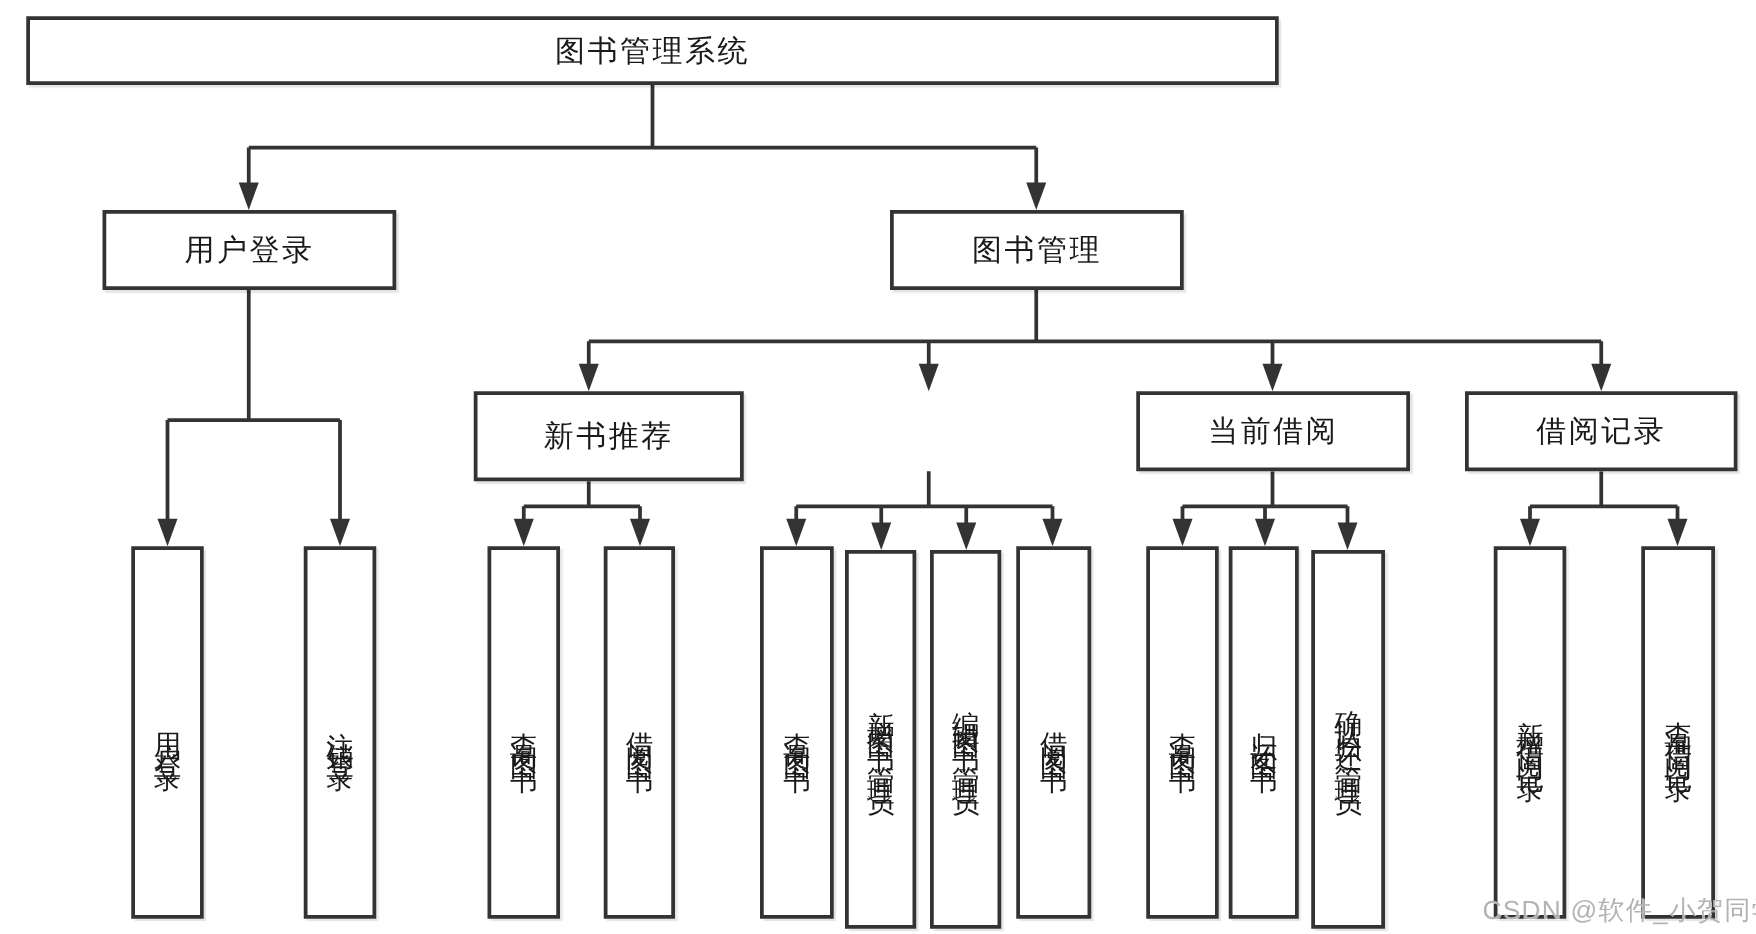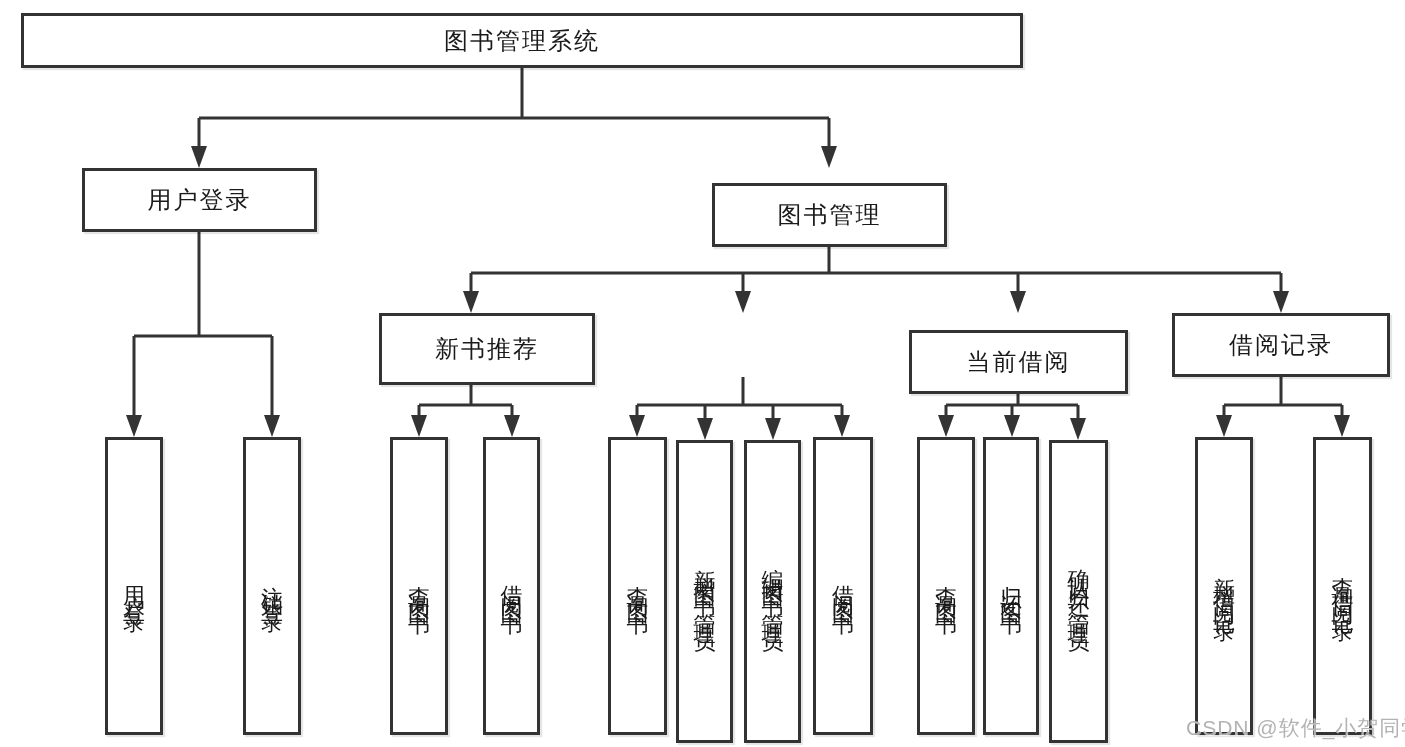--- a/index.html
+++ b/index.html
@@ -65,24 +65,24 @@
       <polygon points="1004,415 1020,415 1012,437"></polygon>
       <polygon points="1070,418 1086,418 1078,440"></polygon>
       <polygon points="1216,415 1232,415 1224,437"></polygon>
       <polygon points="1334,415 1350,415 1342,437"></polygon>
     </g>
   </svg>
 
   <div class="node" style="left:21px;top:13px;width:1002px;height:55px;">图书管理系统</div>
 
   <div class="node" style="left:82px;top:168px;width:235px;height:64px;">用户登录</div>
-  <div class="node" style="left:712px;top:183px;width:235px;height:64px;">图书管理</div>
+  <div class="node" style="left:712px;top:168px;width:235px;height:64px;">图书管理</div>
 
   <div class="node" style="left:379px;top:313px;width:216px;height:72px;">新书推荐</div>
-  <div class="node" style="left:909px;top:313px;width:219px;height:64px;margin-top:17px;">当前借阅</div>
+  <div class="node" style="left:909px;top:313px;width:219px;height:64px;">当前借阅</div>
   <div class="node" style="left:1172px;top:313px;width:218px;height:64px;">借阅记录</div>
 
   <div class="node leaf" style="left:105px;top:437px;width:58px;height:298px;">用户登录</div>
   <div class="node leaf" style="left:243px;top:437px;width:58px;height:298px;">注销登录</div>
 
   <div class="node leaf" style="left:390px;top:437px;width:58px;height:298px;">查询图书</div>
   <div class="node leaf" style="left:483px;top:437px;width:57px;height:298px;">借阅图书</div>
 
   <div class="node leaf" style="left:608px;top:437px;width:59px;height:298px;">查询图书</div>
   <div class="node leaf" style="left:676px;top:440px;width:57px;height:303px;">新增图书（管理员）</div>

